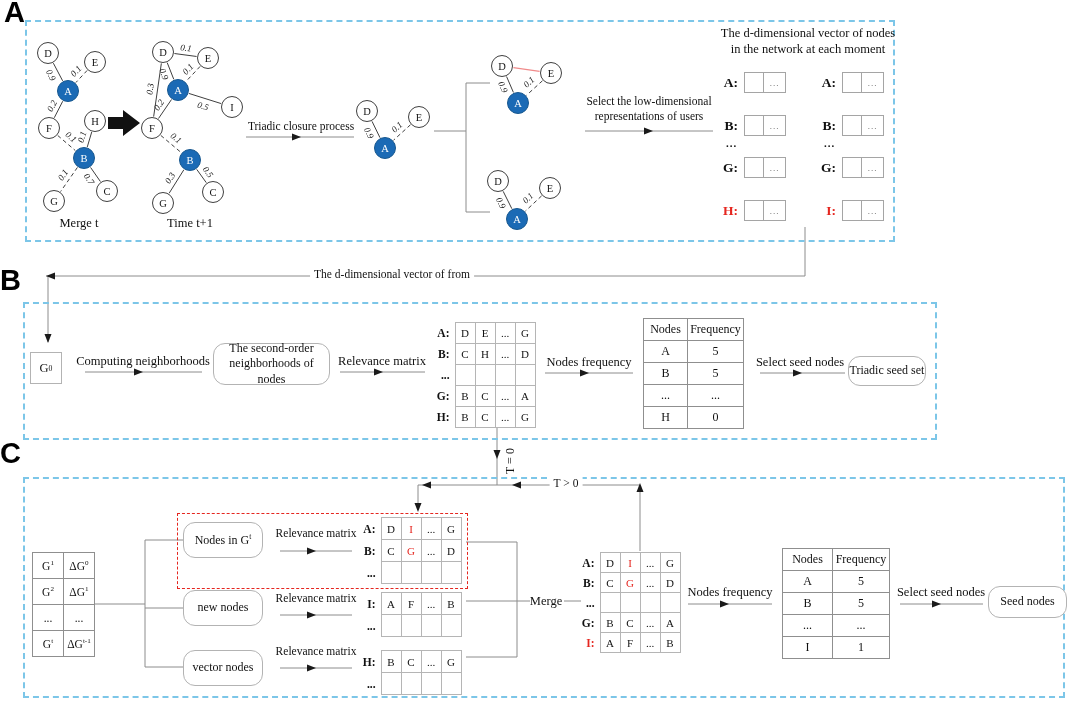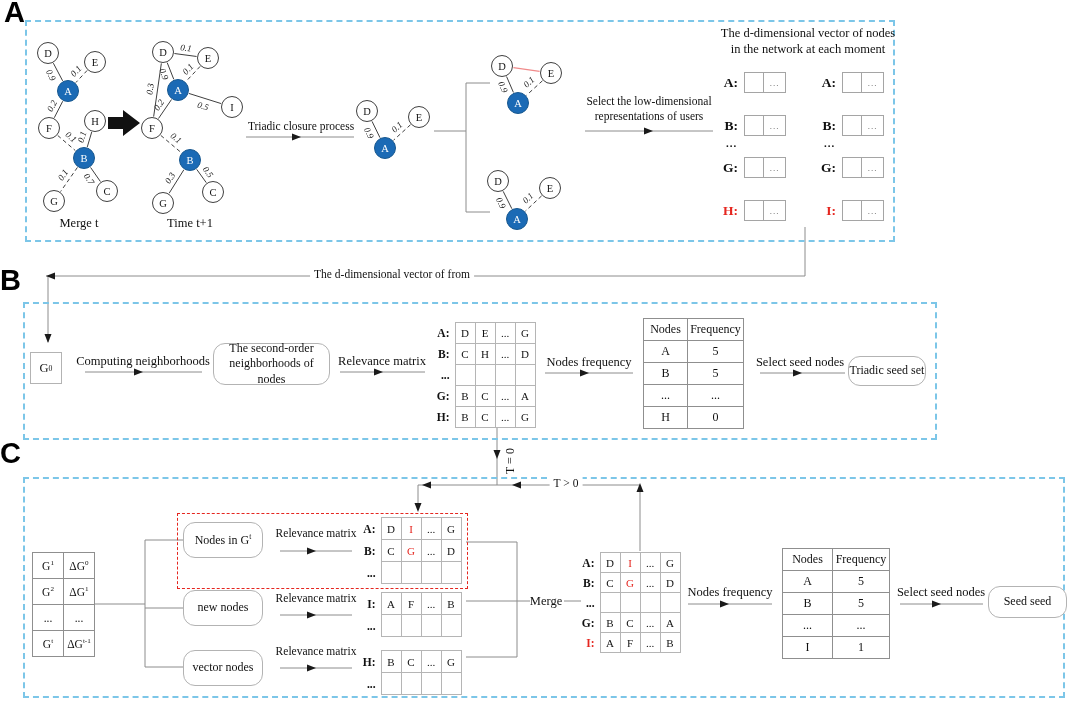--- a/index.html
+++ b/index.html
@@ -386,21 +386,21 @@
           </tr>
           <tr>
             <td style="width: 50px; height: 22px;">I</td>
             <td style="width: 57px; height: 22px;">1</td>
           </tr>
         </tbody>
       </table>
     </div>
   <div class="txt ctr" style="left:941px;top:585px">Select seed nodes</div>
   <div class="rbox" style="left:988px;top:586px;width:79px;height:32px">
-    <div>Seed seed</div>
+    <div>Seed nodes</div>
   </div>
 
   <div class="fill">
       <div class="ew" style="left: 51.3631px; top: 75.4931px; transform: translate(-50%, -50%) rotate(62.2deg);">0.9</div>
       <div class="ew" style="left: 76.0108px; top: 71.3894px; transform: translate(-50%, -50%) rotate(-47deg);">0.1</div>
       <div class="ew" style="left: 51.8282px; top: 106.074px; transform: translate(-50%, -50%) rotate(-62.8deg);">0.2</div>
       <div class="ew" style="left: 71.3809px; top: 137.306px; transform: translate(-50%, -50%) rotate(40.6deg);">0.1</div>
       <div class="ew" style="left: 82.311px; top: 137.363px; transform: translate(-50%, -50%) rotate(-73.4deg);">0.1</div>
       <div class="ew" style="left: 62.849px; top: 175.209px; transform: translate(-50%, -50%) rotate(-55.1deg);">0.1</div>
       <div class="ew" style="left: 89.347px; top: 178.788px; transform: translate(-50%, -50%) rotate(55.1deg);">0.7</div>

